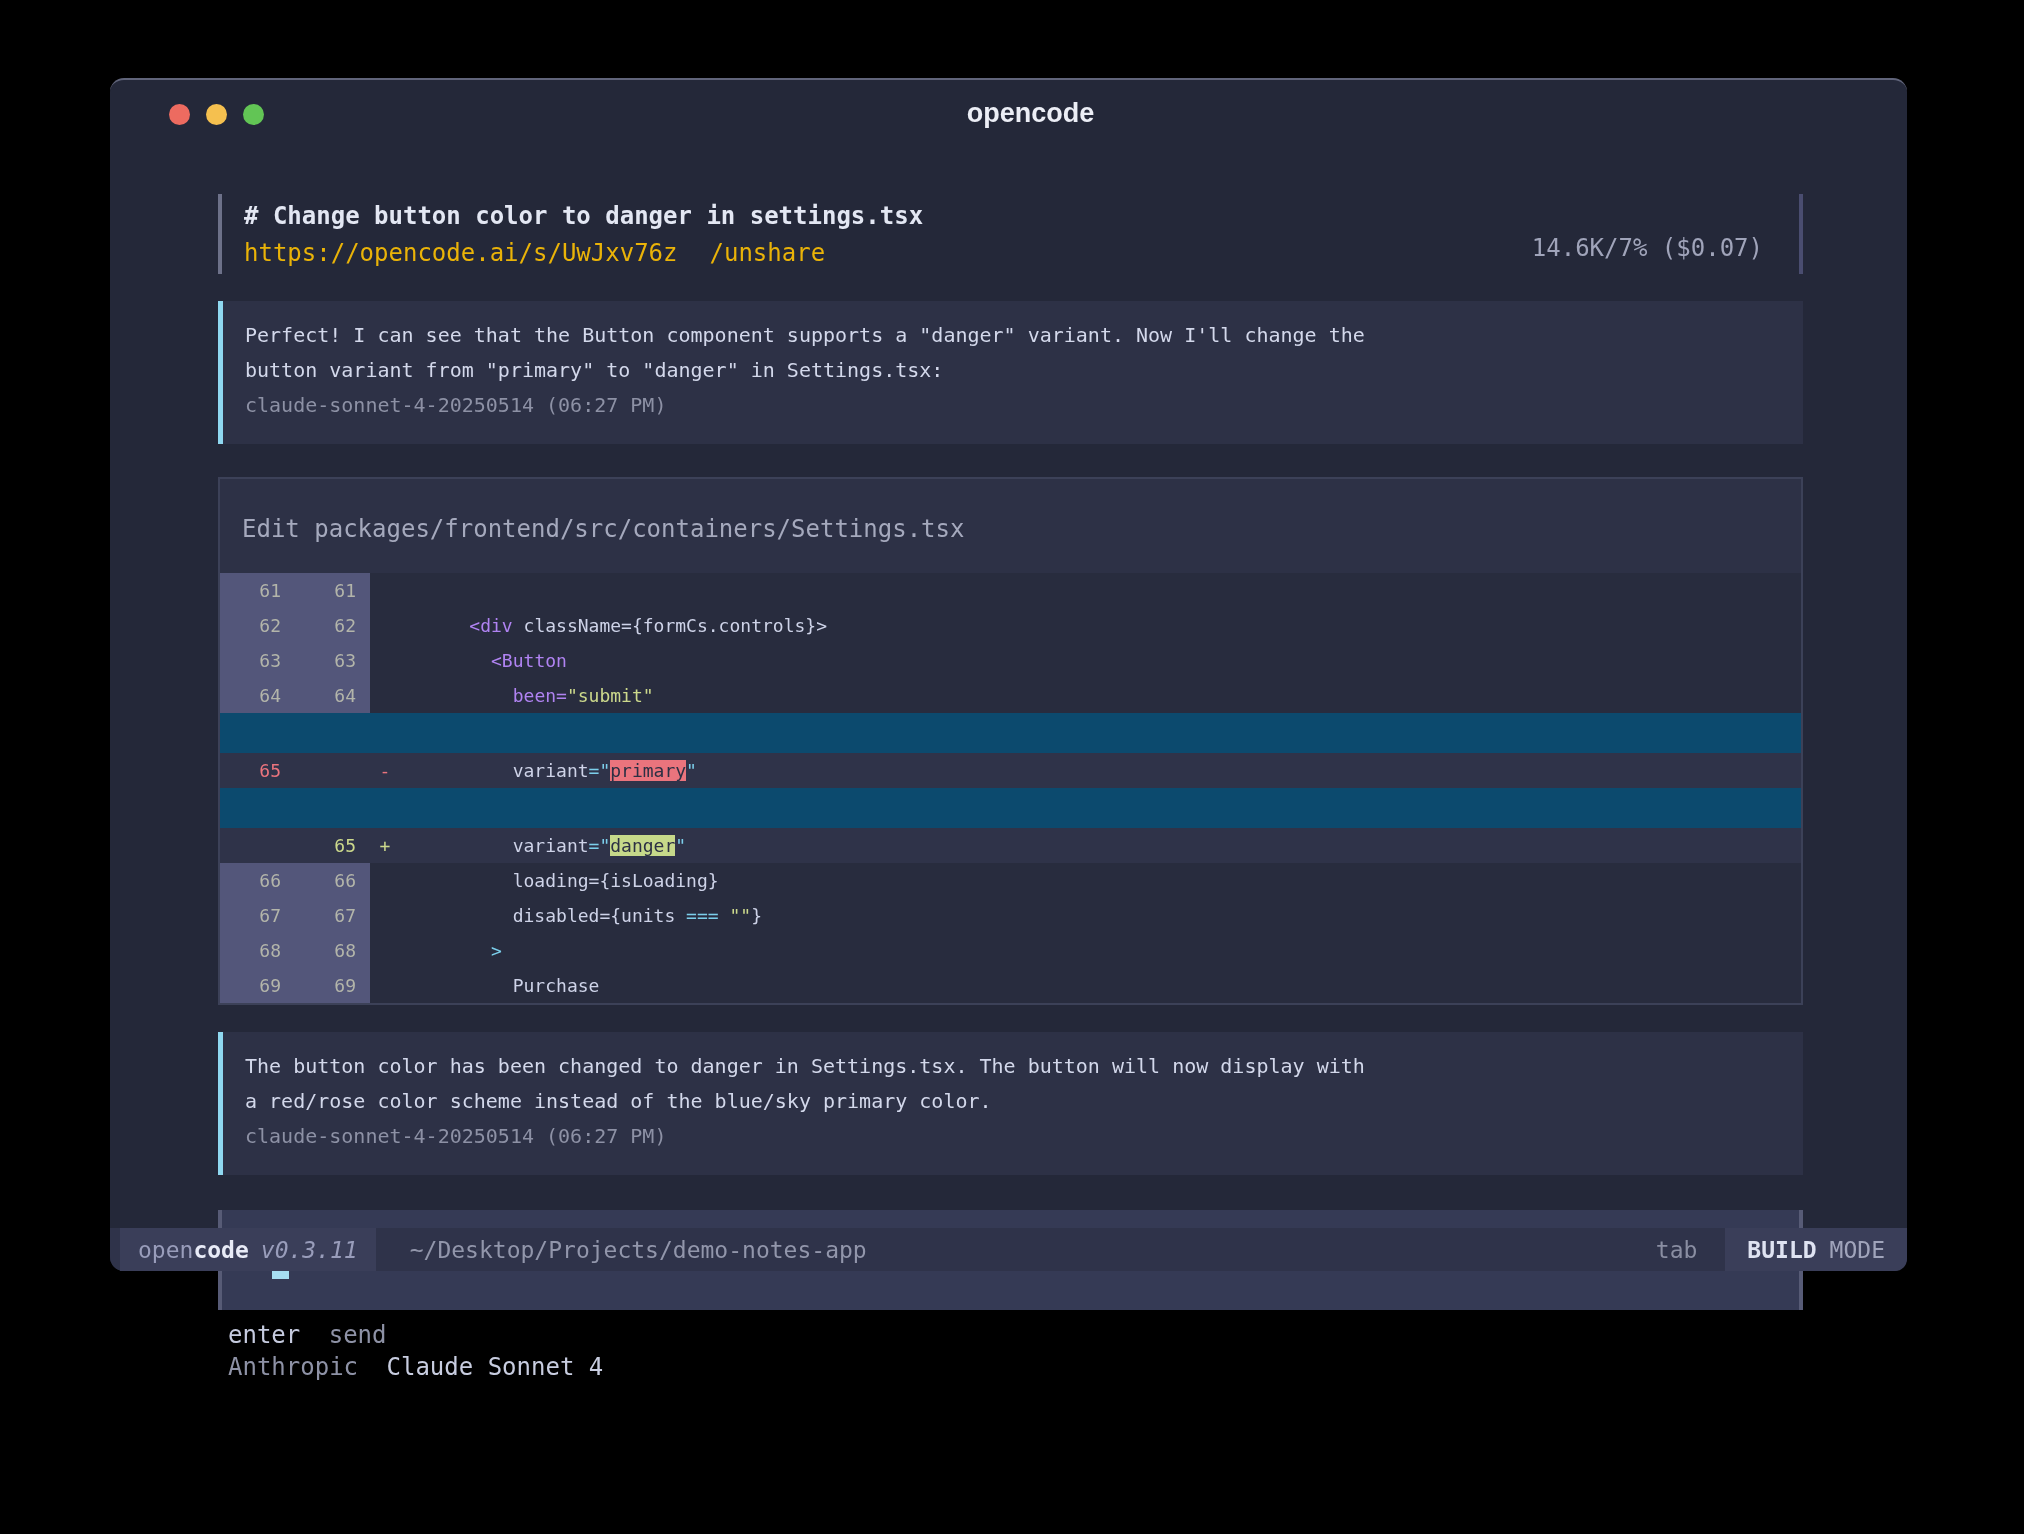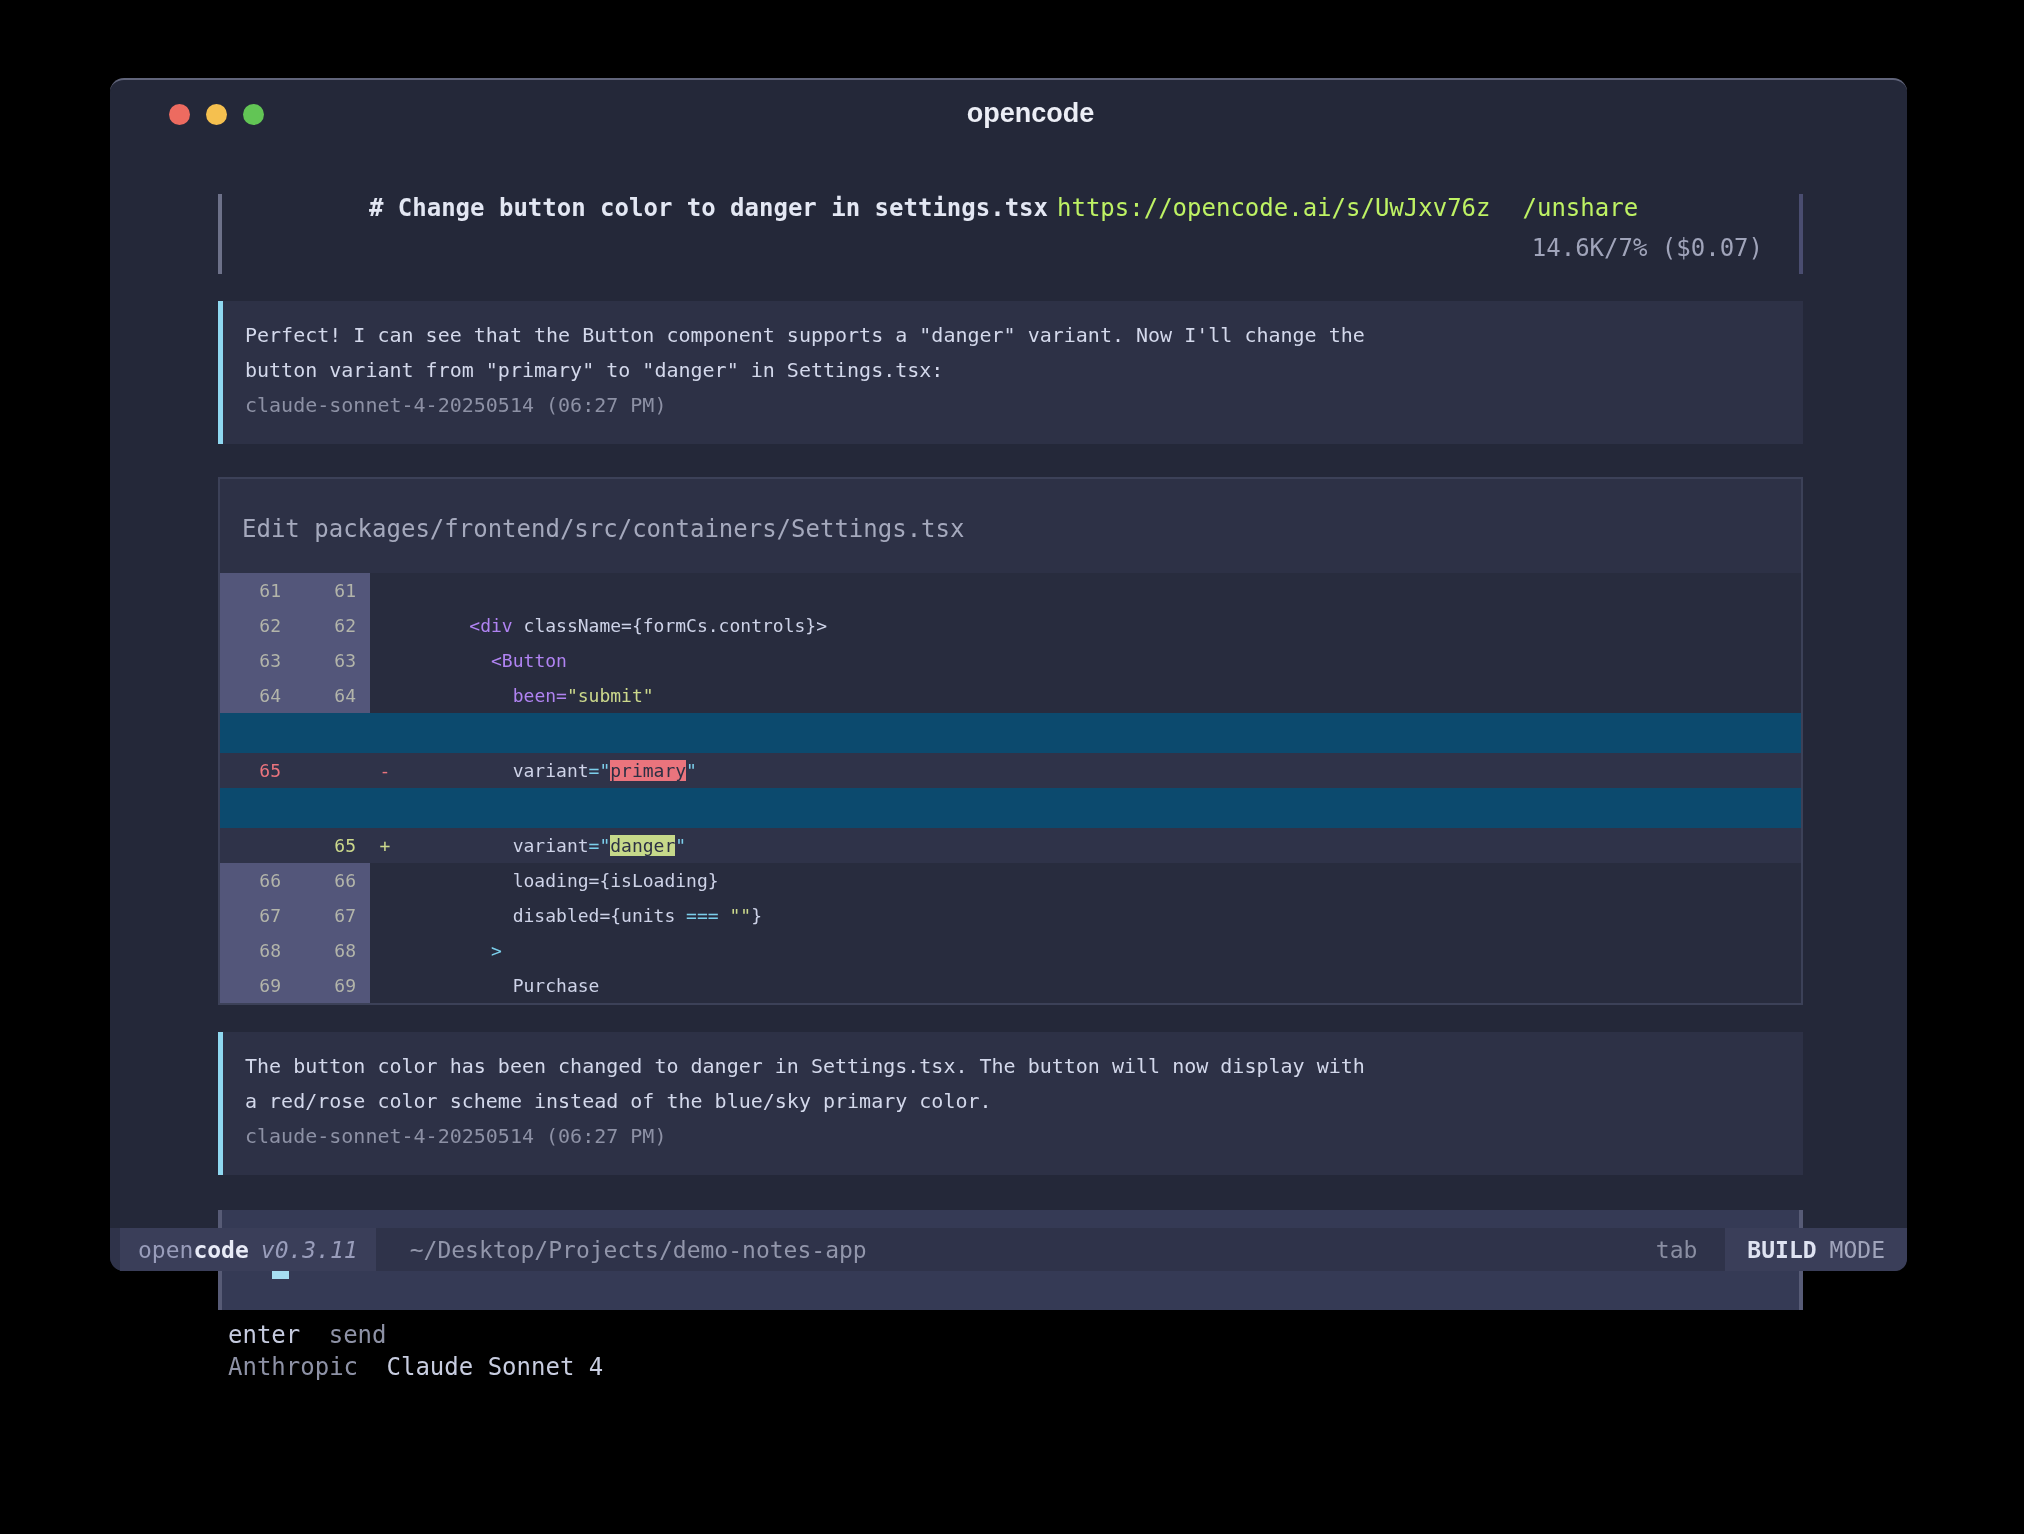--- a/index.html
+++ b/index.html
@@ -23,25 +23,25 @@
     font-size:27px; color:#eceef6;
   }
 
   
   .content { position:absolute; left:108px; top:56px; width:1585px; }
 
   
   .session-header {
     margin-top:58px; height:80px; position:relative;
     border-left:4px solid #6d7189; border-right:4px solid #4a4d70;
-    display:flex; flex-direction:row; justify-content:center;
+    display:flex; flex-direction:column; justify-content:center;
     padding:0 36px 0 22px; gap:9px;
   }
   .sh-title { font-size:24px; font-weight:bold; color:#e3e7f3; }
-  .sh-sub { display:flex; font-size:24px; color:#bef264; }
+  .sh-sub { display:flex; font-size:24px; color:#eab308; }
   .sh-url { }
   .sh-unshare { margin-left:32px; }
   .sh-stats { position:absolute; right:36px; bottom:12px; font-size:24px; color:#a0a4ba; }
 
   
   .msg {
     margin-top:27px; background:#2d3146; border-left:5px solid #8fd8f0;
     padding:17px 20px 21px 22px; font-size:20px; color:#d3d8eb;
   }
   .msg .line { height:35px; line-height:35px; white-space:pre; }

